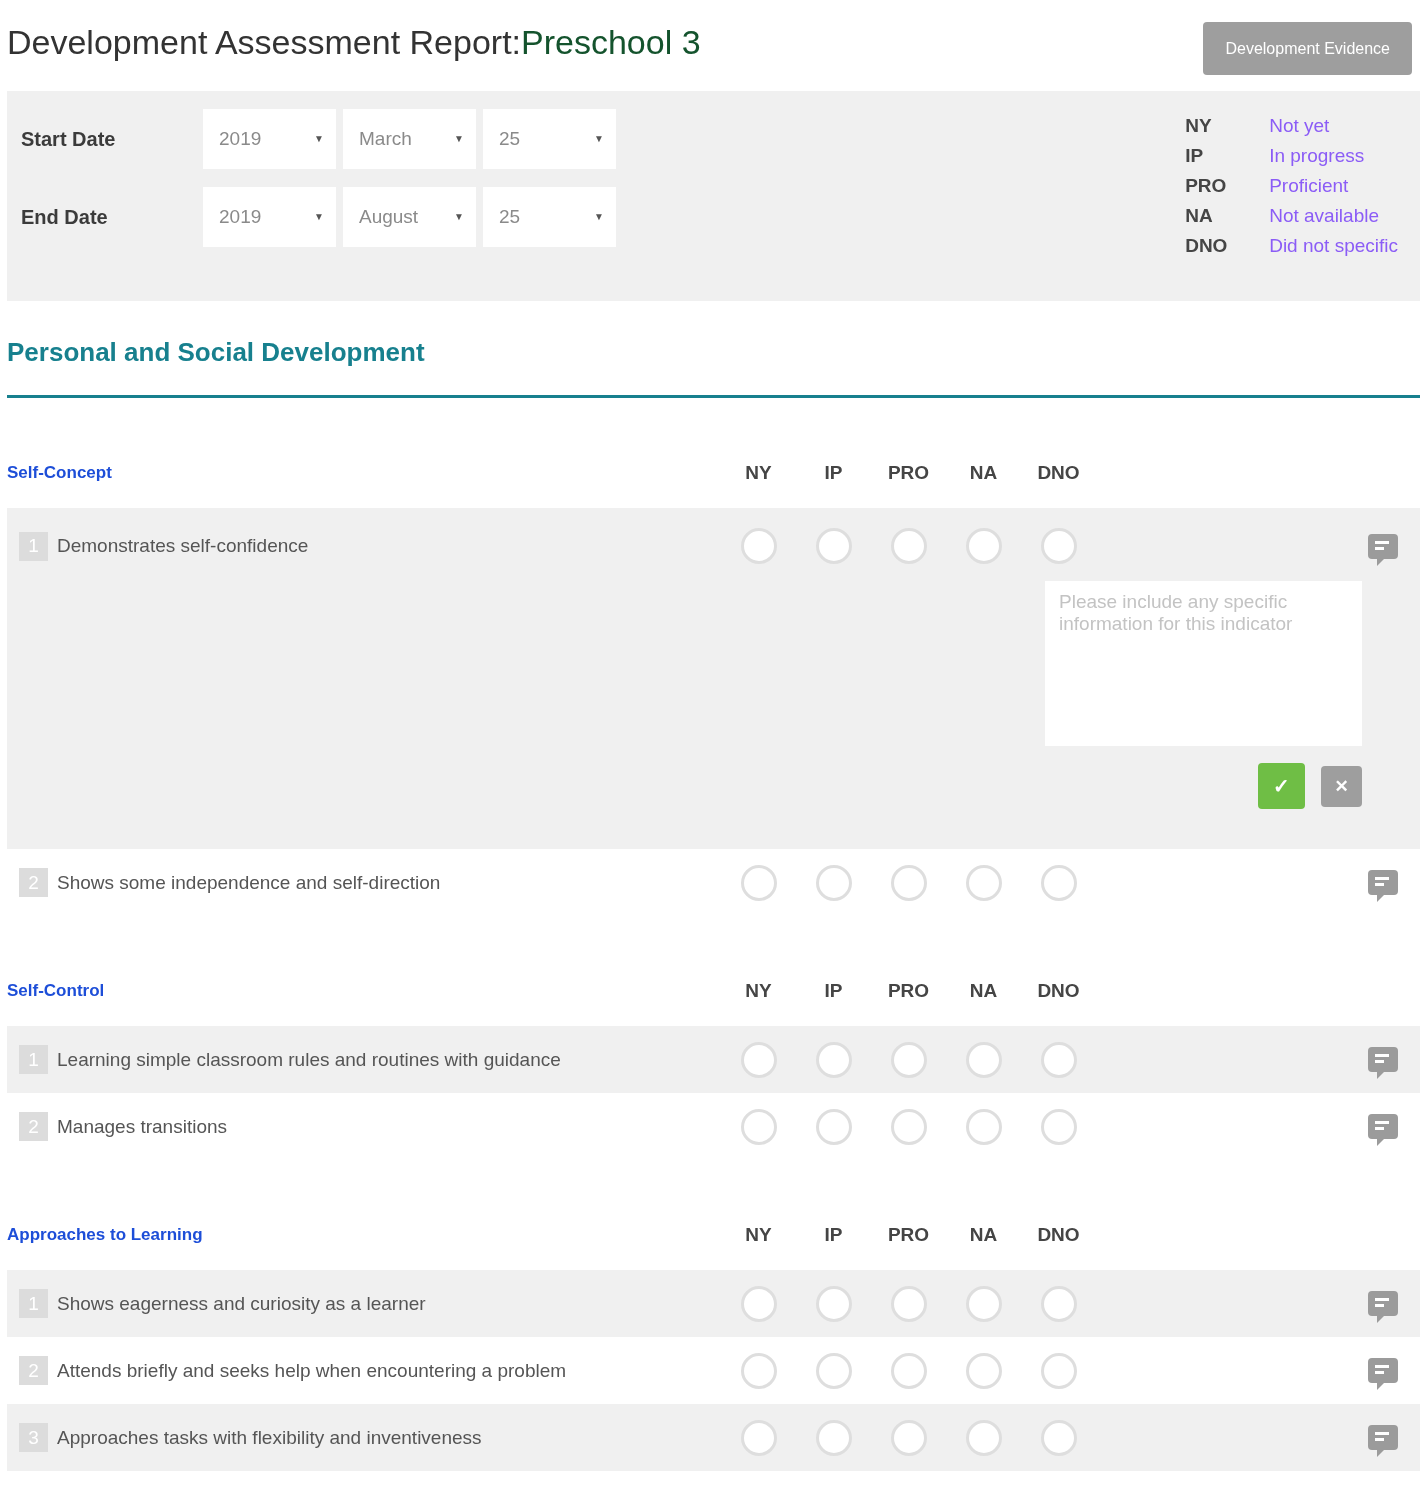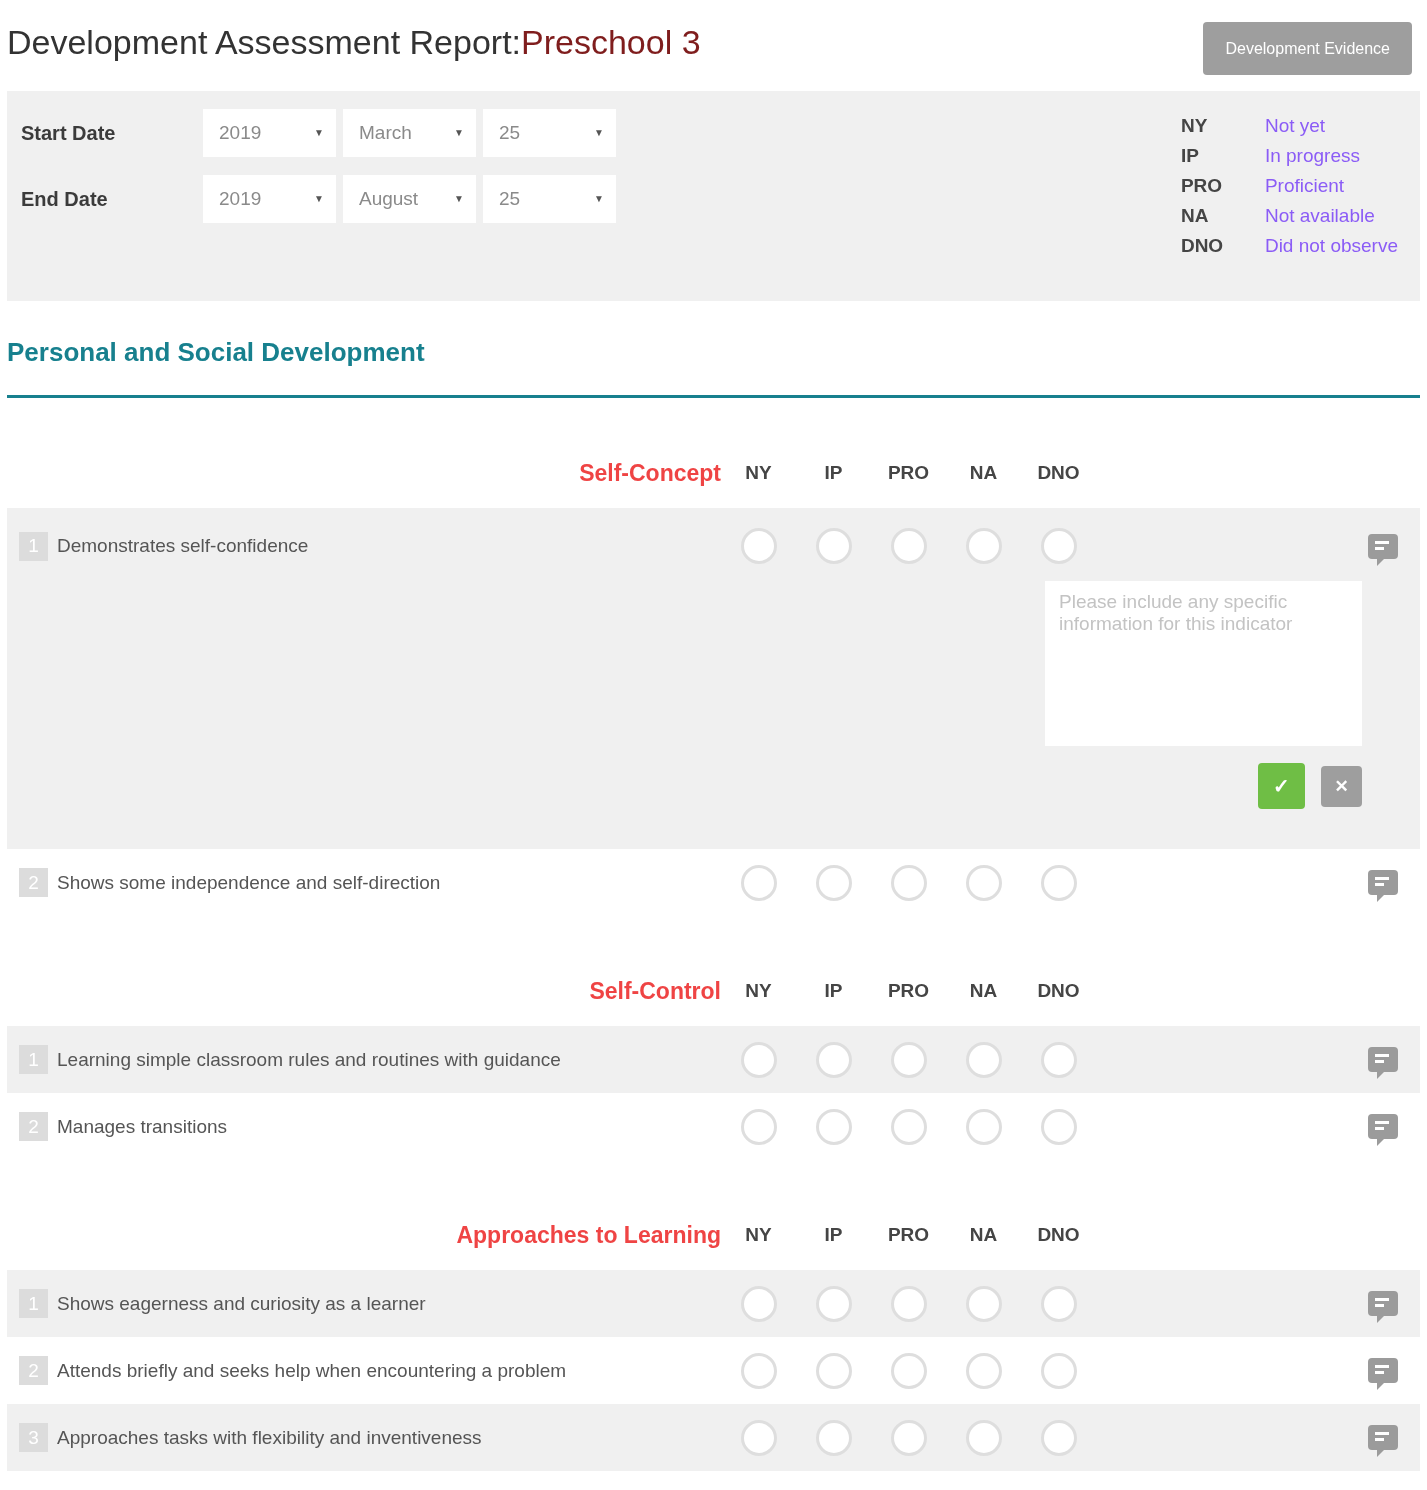--- a/index.html
+++ b/index.html
@@ -13,39 +13,39 @@
 
   
   .page-header {
     display: flex;
     justify-content: space-between;
     align-items: flex-start;
     padding: 20px 0 14px 0;
   }
   .page-title { margin: 0; font-size: 34px; color: #3a3a3a; line-height: 1.35; }
   .title-bold { font-weight: 400; color: #333; text-align: right; }
-  .title-normal { font-weight: 400; color: #7f1d1d; }
+  .title-normal { font-weight: 400; color: #14532d; }
   .evidence-btn {
     background: #9e9e9e; color: #fff; border: none; border-radius: 4px;
     font-size: 16px; font-family: inherit; height: 53px; padding: 0 22px;
     margin-top: 2px; margin-right: 8px; cursor: pointer;
   }
 
   
   .filter-panel {
     background: #f0f0f0;
     display: flex; justify-content: space-between;
     padding: 18px 14px 40px 14px;
     margin-top: 2px;
   }
   .filter-row { display: flex; align-items: center; margin-bottom: 18px; }
   .filter-row:last-child { margin-bottom: 6px; }
   .filter-label { width: 182px; font-weight: 700; color: #3b3b3b; font-size: 20px; }
   .select-box {
-    width: 133px; height: 48px; background: #fff; cursor: pointer;
+    width: 133px; height: 60px; background: #fff; cursor: pointer;
     display: flex; align-items: center; justify-content: space-between;
     padding: 0 12px 0 16px; margin-right: 7px;
     color: #8a8a8a; font-size: 19px;
   }
   .select-arrow { font-size: 10px; color: #555; line-height: 1; }
 
   .legend { margin-right: 8px; font-size: 19px; padding-top: 2px; }
   .legend-row { display: flex; line-height: 30px; }
   .legend-abbr { width: 84px; font-weight: 700; color: #454545; }
   .legend-desc { color: #8b5cf6; }
@@ -54,21 +54,21 @@
   .section-title { color: #17808e; font-size: 26px; font-weight: 700; margin: 36px 0 0 0; }
   .section-rule { border: none; border-top: 3px solid #17808e; margin: 27px 0 0 0; }
 
   
   .grid {
     display: grid;
     grid-template-columns: 714px 75px 75px 75px 75px 75px 1fr 64px;
     align-items: center;
   }
   .group-header { margin-top: 60px; margin-bottom: 20px; min-height: 30px; }
-  .group-name { font-size: 23px; font-weight: 700; color: #ef4444; text-align: right; }
+  .group-name { font-size: 17px; font-weight: 700; color: #1d4ed8; }
   .col-label { font-weight: 700; color: #454545; font-size: 19px; justify-self: center; }
 
   .item-row { min-height: 67px; }
   .gray { background: #f0f0f0; }
   .white { background: #fff; }
 
   .cell-text { display: flex; align-items: center; padding-left: 12px; font-size: 19px; color: #555; }
   .num-badge {
     flex: 0 0 29px; width: 29px; height: 29px; margin-right: 9px;
     background: #dcdcdc; color: #fff; font-size: 19px;
@@ -179,21 +179,21 @@
       <div class="legend-row">
         <span class="legend-abbr">PRO</span>
         <span class="legend-desc">Proficient</span>
       </div>
       <div class="legend-row">
         <span class="legend-abbr">NA</span>
         <span class="legend-desc">Not available</span>
       </div>
       <div class="legend-row">
         <span class="legend-abbr">DNO</span>
-        <span class="legend-desc">Did not observe</span>
+        <span class="legend-desc">Did not specific</span>
       </div>
     </div>
   </div>
 
   <h2 class="section-title">Personal and Social Development</h2>
   <hr class="section-rule">
 
   <div class="group">
     <div class="grid group-header">
       <div class="group-name">Self-Concept</div>

